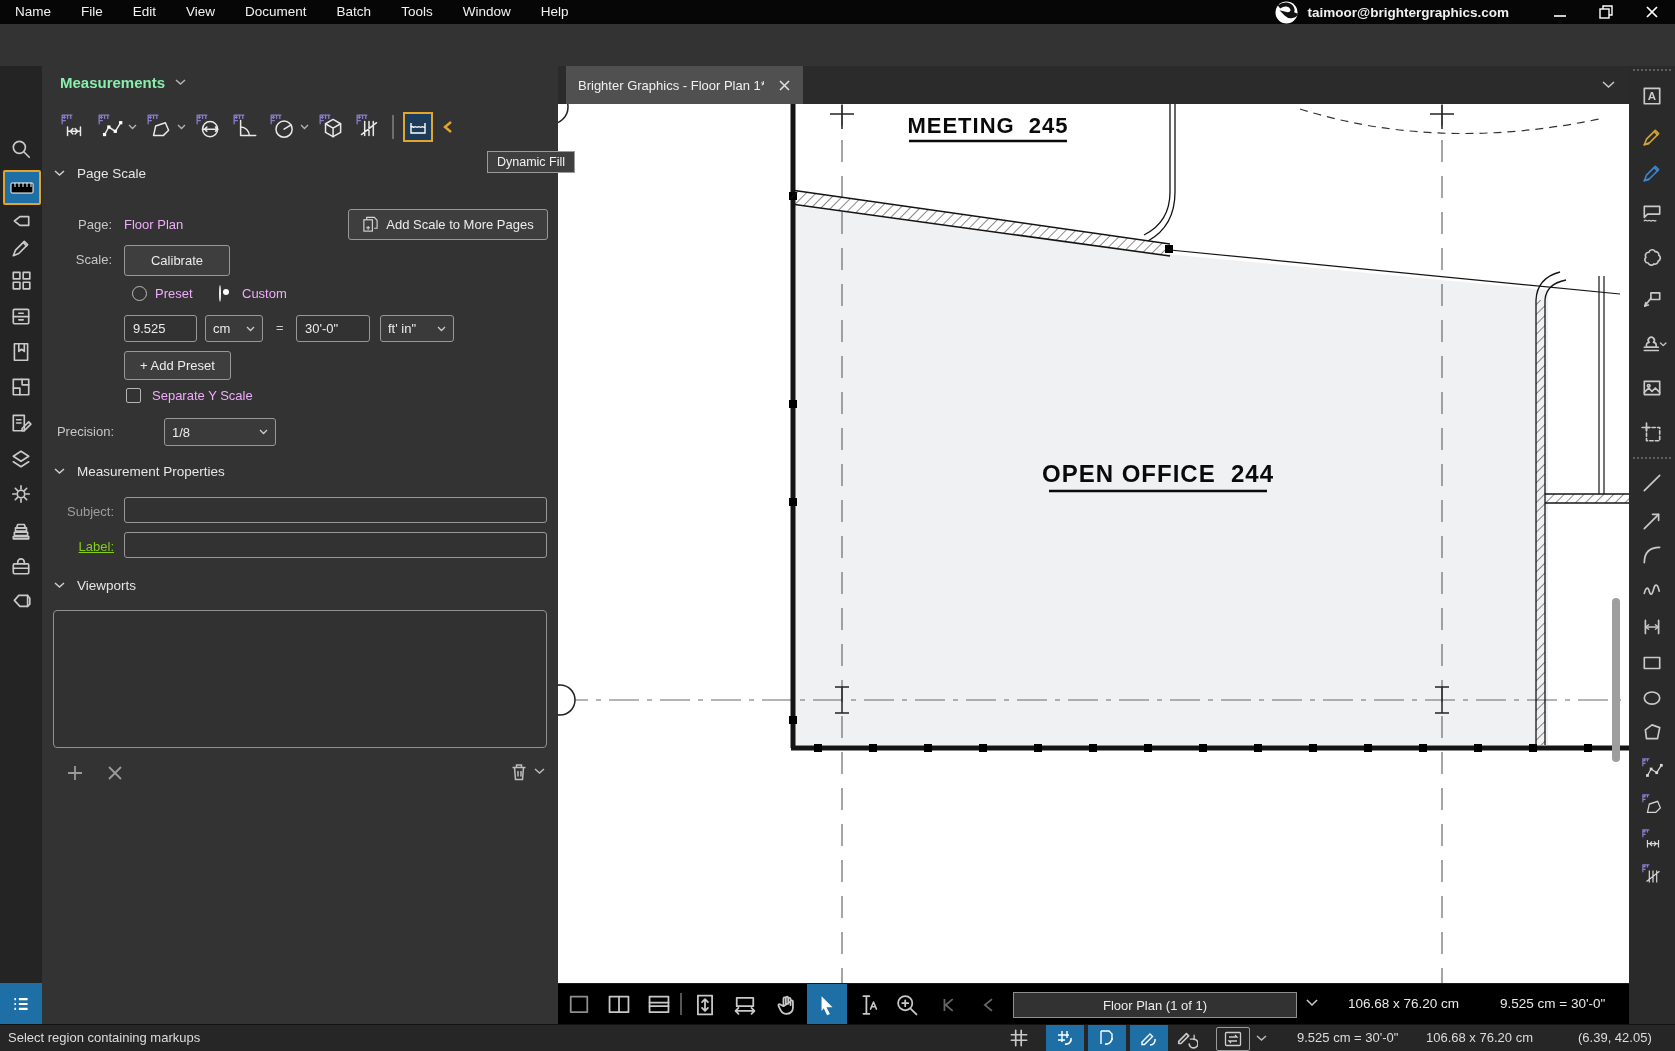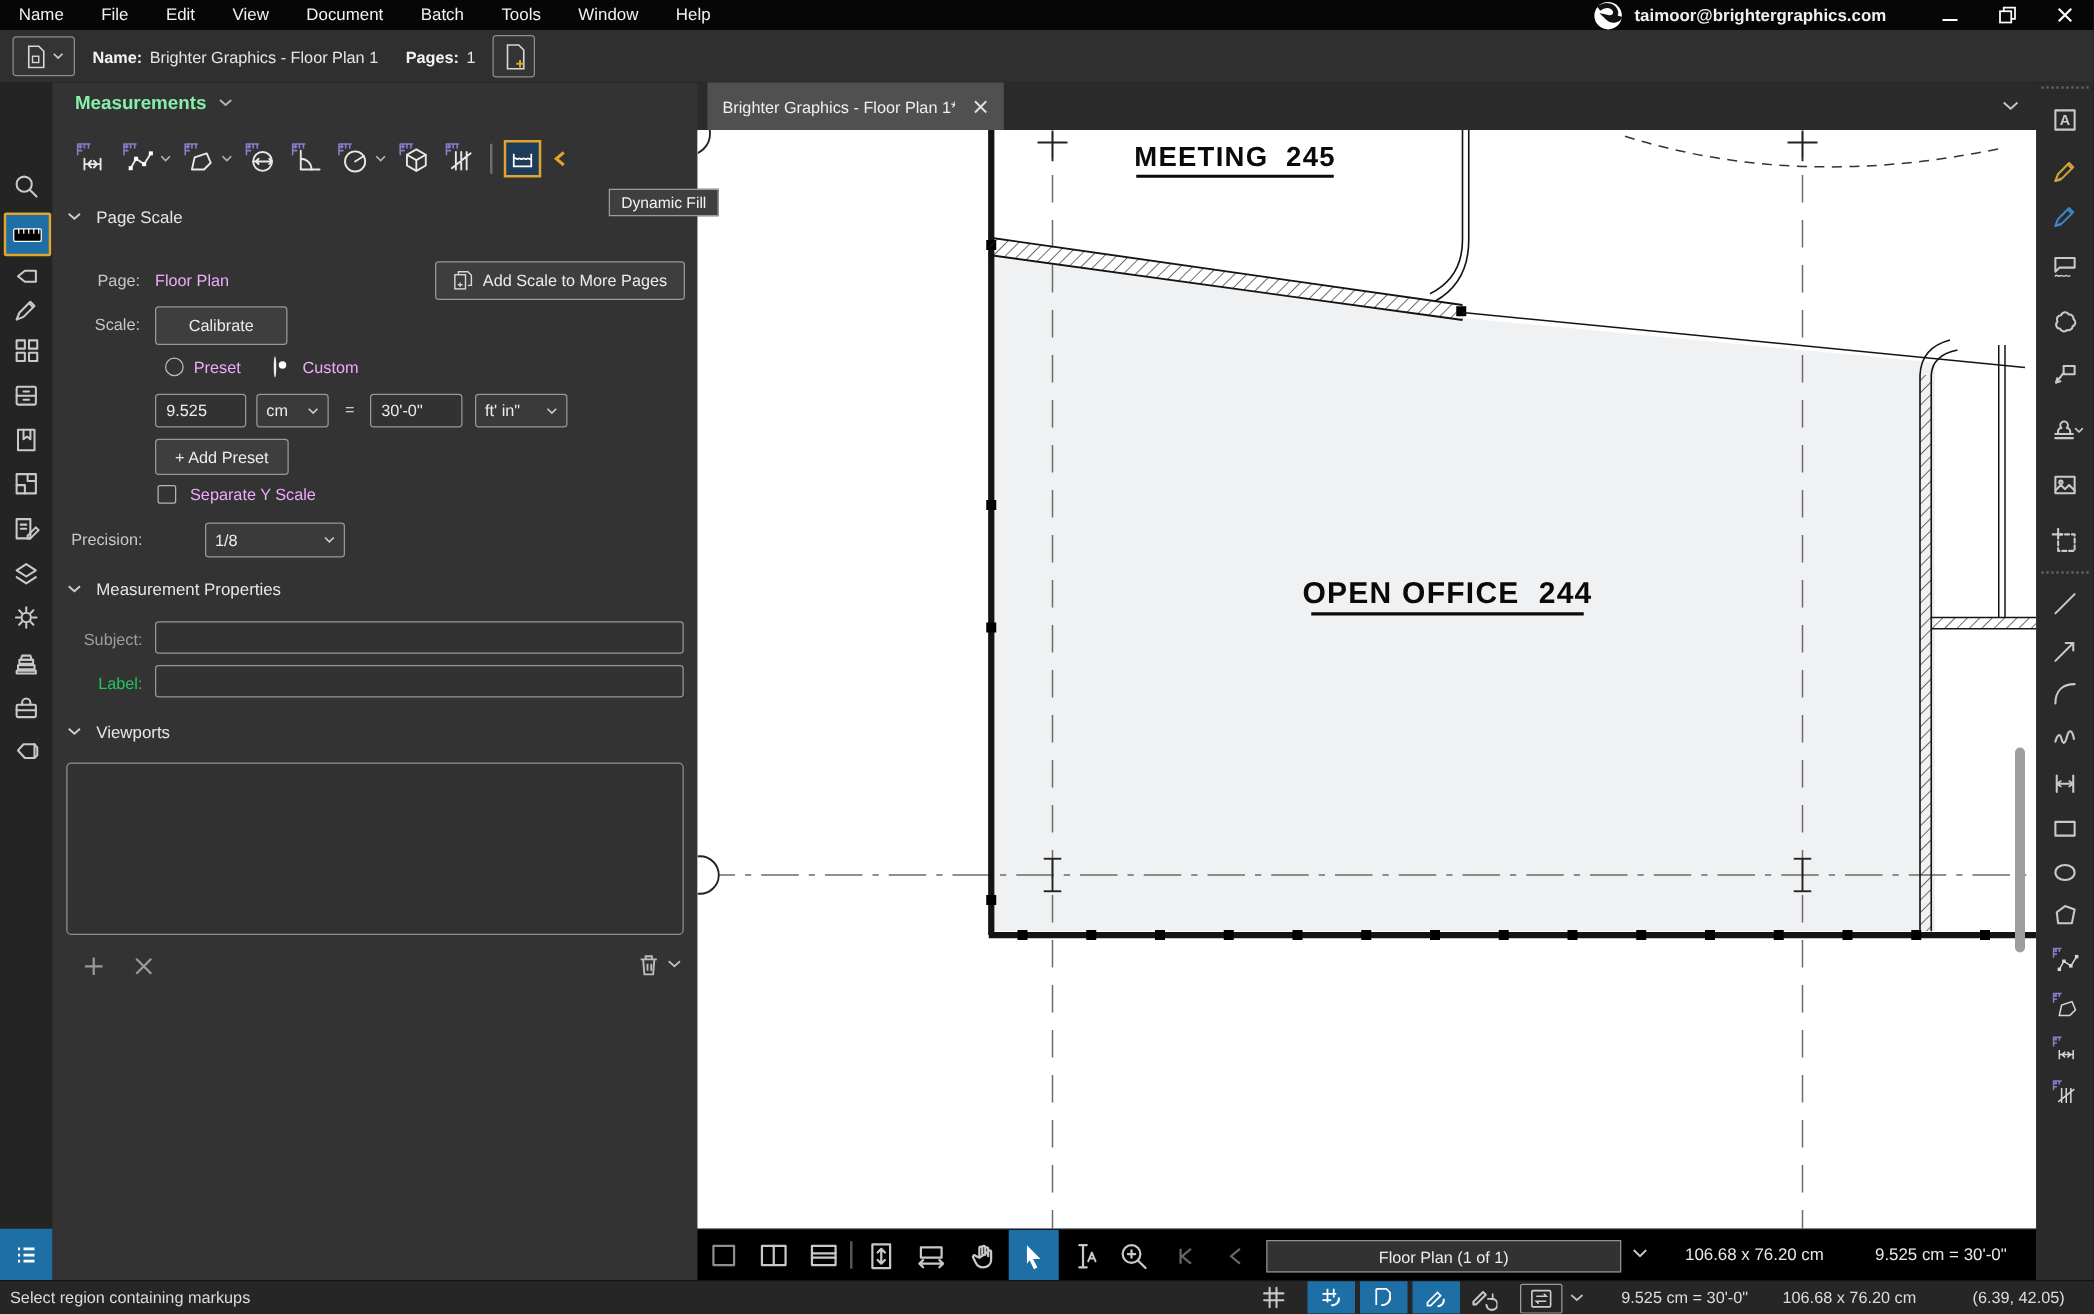--- a/index.html
+++ b/index.html
@@ -108,41 +108,20 @@
           </svg>
         </span>
       <span class="winctl">
           <svg width="16" height="16" viewBox="0 0 16 16">
             <path d="M3 3l10 10M13 3L3 13" stroke="#fff" stroke-width="1.7"></path>
           </svg>
         </span>
     </div>
   </div>
 
-  <div id="docbar" class="abs">
-    <div class="btn-box" style="margin-left:10px;width:48px;height:30px;gap:5px;">
-      <svg width="17" height="19" viewBox="0 0 17 19" class="docpage">
-          <path d="M3 1h8l4 4v13H3z" fill="none" stroke="#d8d8d8" stroke-width="1.3"></path>
-          <rect x="6" y="9" width="5" height="5" fill="none" stroke="#d8d8d8" stroke-width="1.1"></rect>
-        </svg>
-      <svg width="9" height="6" viewBox="0 0 9 6">
-          <path d="M1 1l3.5 3.5L8 1" fill="none" stroke="#cdcdcd" stroke-width="1.4"></path>
-        </svg>
-    </div>
-    <span class="bold" style="margin-left:14px;">Name:</span>
-    <span style="margin-left:6px;color:#e6e6e6;">Brighter Graphics - Floor Plan 1</span>
-    <span class="bold" style="margin-left:22px;">Pages:</span>
-    <span style="margin-left:6px;color:#e6e6e6;">1</span>
-    <div class="btn-box" style="margin-left:14px;width:32px;height:32px;">
-      <svg width="19" height="21" viewBox="0 0 19 21">
-          <path d="M4 1h9l4 4v15H4z" fill="none" stroke="#d8d8d8" stroke-width="1.3"></path>
-          <path d="M11 16h6M14 13v6" stroke="#d9a62e" stroke-width="1.6"></path>
-        </svg>
-    </div>
-  </div>
 
   <div id="left-sidebar" class="abs">
     <span class="ls-ic ic" style="top:72px;">
         <svg width="22" height="22" viewBox="0 0 20 20">
           <circle cx="8.5" cy="8.5" r="5.5"></circle>
           <path d="M12.5 12.5L17.5 17.5"></path>
         </svg>
       </span>
     <div id="ls-active">
       <svg width="24" height="16" viewBox="0 0 24 16">
@@ -412,21 +391,21 @@
 
     
     <div class="sec-head" style="left:12px;top:398px;">
       <svg width="11" height="7" viewBox="0 0 11 7">
           <path d="M1 1l4.5 4L10 1" fill="none" stroke="#cfcfcf" stroke-width="1.5"></path>
         </svg>
       <span>Measurement Properties</span>
     </div>
     <span class="lbl" style="top:438px;color:#9e9e9e;">Subject:</span>
     <input class="inp abs" style="left: 82px; top: 431px; width: 405px; height: 24px;">
-    <span class="lbl" style="top:473px;color:#22c55e;">Label:</span>
+    <span class="lbl" style="top:473px;color:#84cc16;text-decoration:underline;">Label:</span>
     <input class="inp abs" style="left: 82px; top: 466px; width: 405px; height: 24px;">
 
     
     <div class="sec-head" style="left:12px;top:512px;">
       <svg width="11" height="7" viewBox="0 0 11 7">
           <path d="M1 1l4.5 4L10 1" fill="none" stroke="#cfcfcf" stroke-width="1.5"></path>
         </svg>
       <span>Viewports</span>
     </div>
     <div id="viewports-box"></div>

